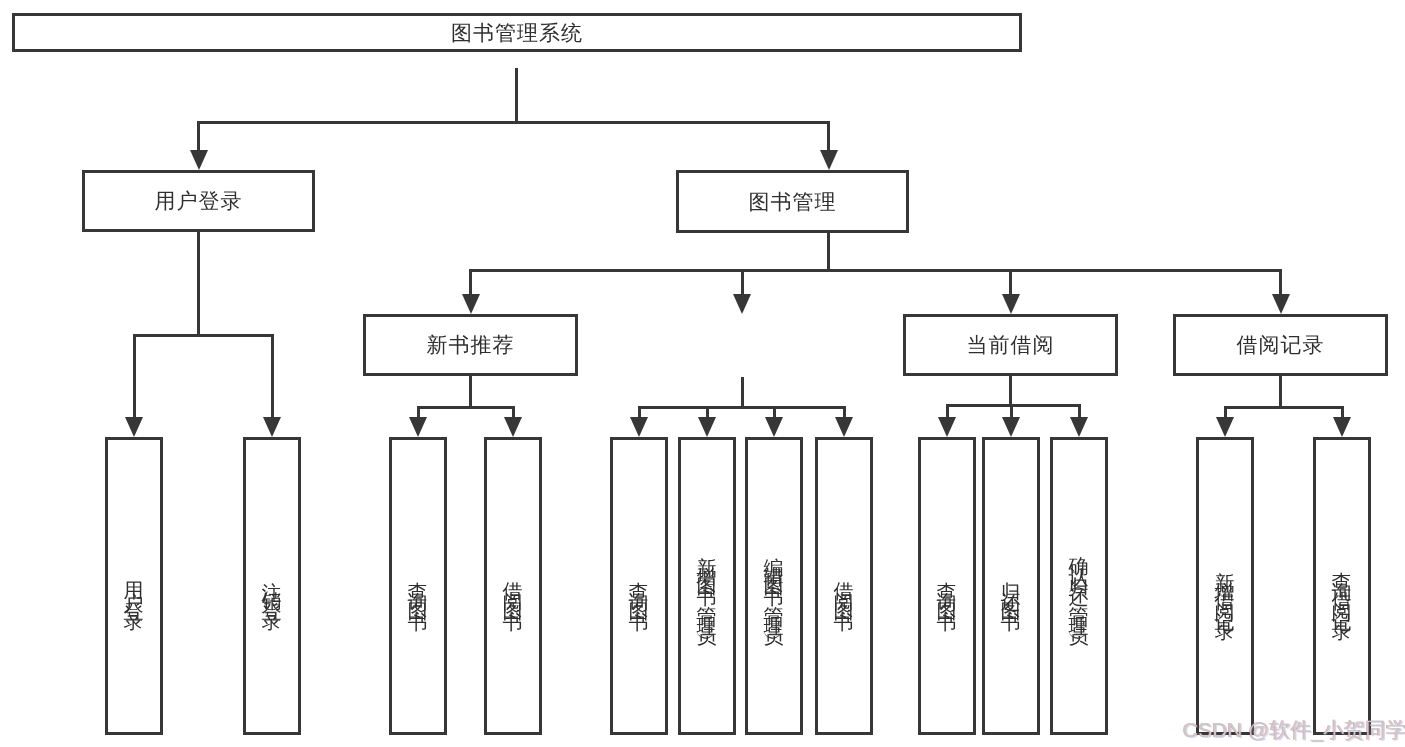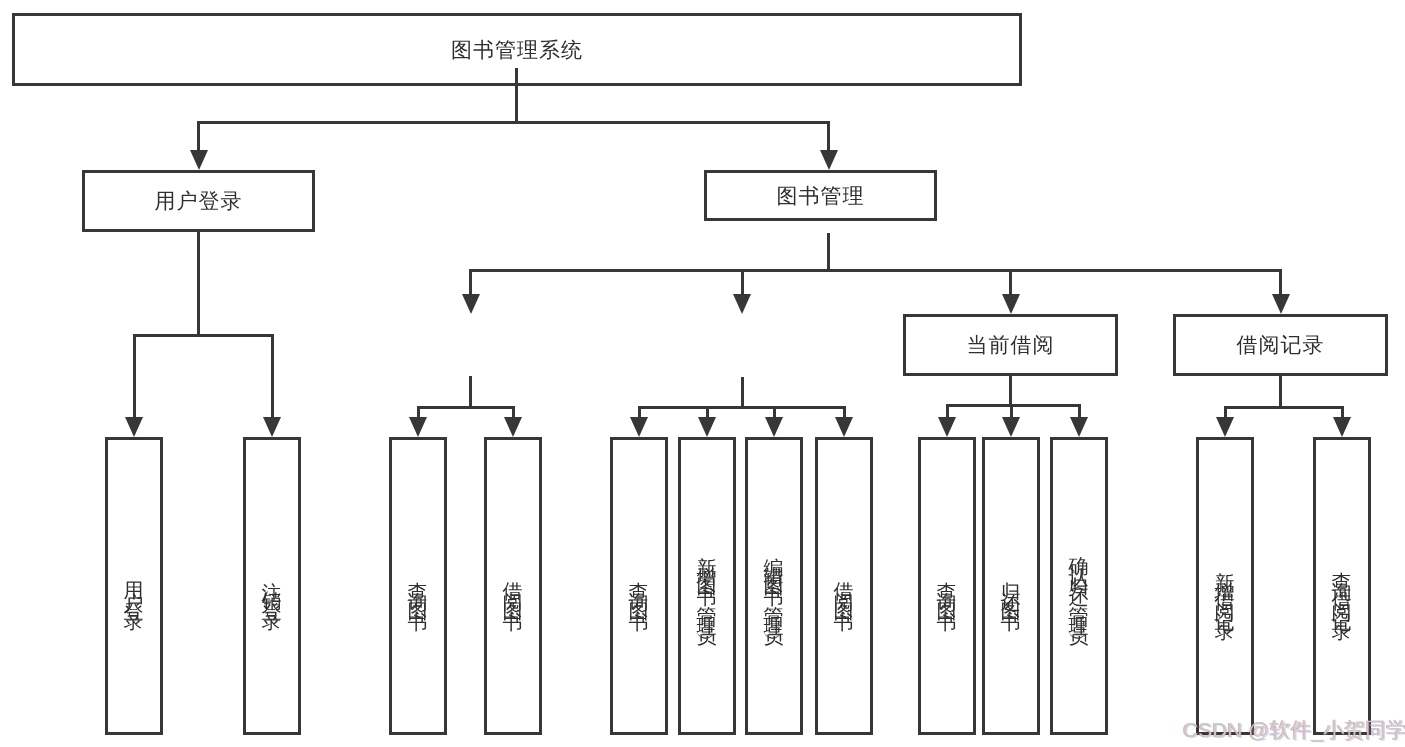--- a/index.html
+++ b/index.html
@@ -37,35 +37,35 @@
     position:absolute;left:1183px;top:716px;white-space:nowrap;
     color:var(--watermark);font-size:21px;
     text-shadow:-1px 0 0 rgba(210,80,80,0.45), 1px 1px 0 rgba(130,150,210,0.35);
   }
 </style>
 </head>
 <body>
 
 <div class="canvas">
 
-  <div class="box" style="left:12px;top:13px;width:1010px;height:73px">
+  <div class="box" style="left:12px;top:13px;width:1010px;height:39px">
     <span>图书管理系统</span>
   </div>
 
   <div class="vline" style="left:514.5px;top:68px;height:55px"></div>
   <div class="hline" style="left:197px;top:120.5px;width:633px"></div>
   <div class="vline" style="left:197px;top:122px;height:32px"></div>
   <div class="arrow" style="left:189.5px;top:150px"></div>
   <div class="vline" style="left:827px;top:122px;height:32px"></div>
   <div class="arrow" style="left:819.5px;top:150px"></div>
 
   <div class="box" style="left:82px;top:170px;width:233px;height:62px">
     <span>用户登录</span>
   </div>
-  <div class="box" style="left:704px;top:170px;width:233px;height:51px">
+  <div class="box" style="left:676px;top:170px;width:233px;height:63px">
     <span>图书管理</span>
   </div>
 
   <div class="vline" style="left:197px;top:232px;height:103px"></div>
   <div class="hline" style="left:132.5px;top:333.5px;width:141px"></div>
   <div class="vline" style="left:132.5px;top:335px;height:86px"></div>
   <div class="arrow" style="left:125px;top:417px"></div>
   <div class="vline" style="left:270.5px;top:335px;height:86px"></div>
   <div class="arrow" style="left:263px;top:417px"></div>
 
@@ -73,20 +73,23 @@
   <div class="hline" style="left:469px;top:268.5px;width:813px"></div>
   <div class="vline" style="left:469px;top:270px;height:28px"></div>
   <div class="arrow" style="left:461.5px;top:294px"></div>
   <div class="vline" style="left:740.5px;top:270px;height:28px"></div>
   <div class="arrow" style="left:733px;top:294px"></div>
   <div class="vline" style="left:1009px;top:270px;height:28px"></div>
   <div class="arrow" style="left:1001.5px;top:294px"></div>
   <div class="vline" style="left:1279px;top:270px;height:28px"></div>
   <div class="arrow" style="left:1271.5px;top:294px"></div>
 
+  <div class="box lvl2" style="left:363px">
+    <span>新书推荐</span>
+  </div>
   <div class="box lvl2" style="left:1173px">
     <span>借阅记录</span>
   </div>
   <div class="box lvl2" style="left:903px">
     <span>当前借阅</span>
   </div>
 
   <div class="vline" style="left:469px;top:376px;height:31px"></div>
   <div class="hline" style="left:416.5px;top:405.5px;width:98px"></div>
   <div class="vline" style="left:416.5px;top:407px;height:14px"></div>

